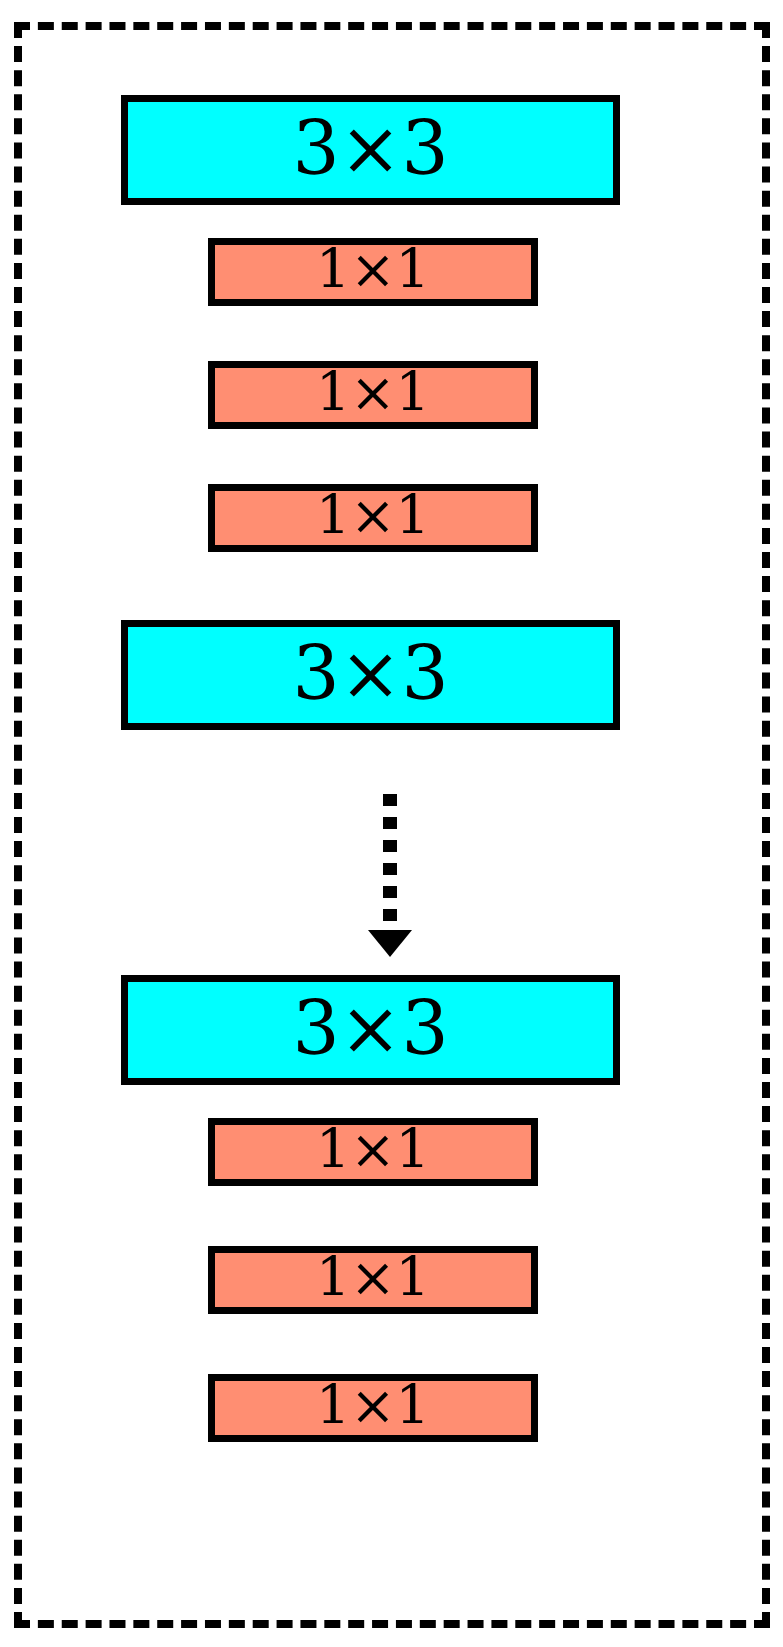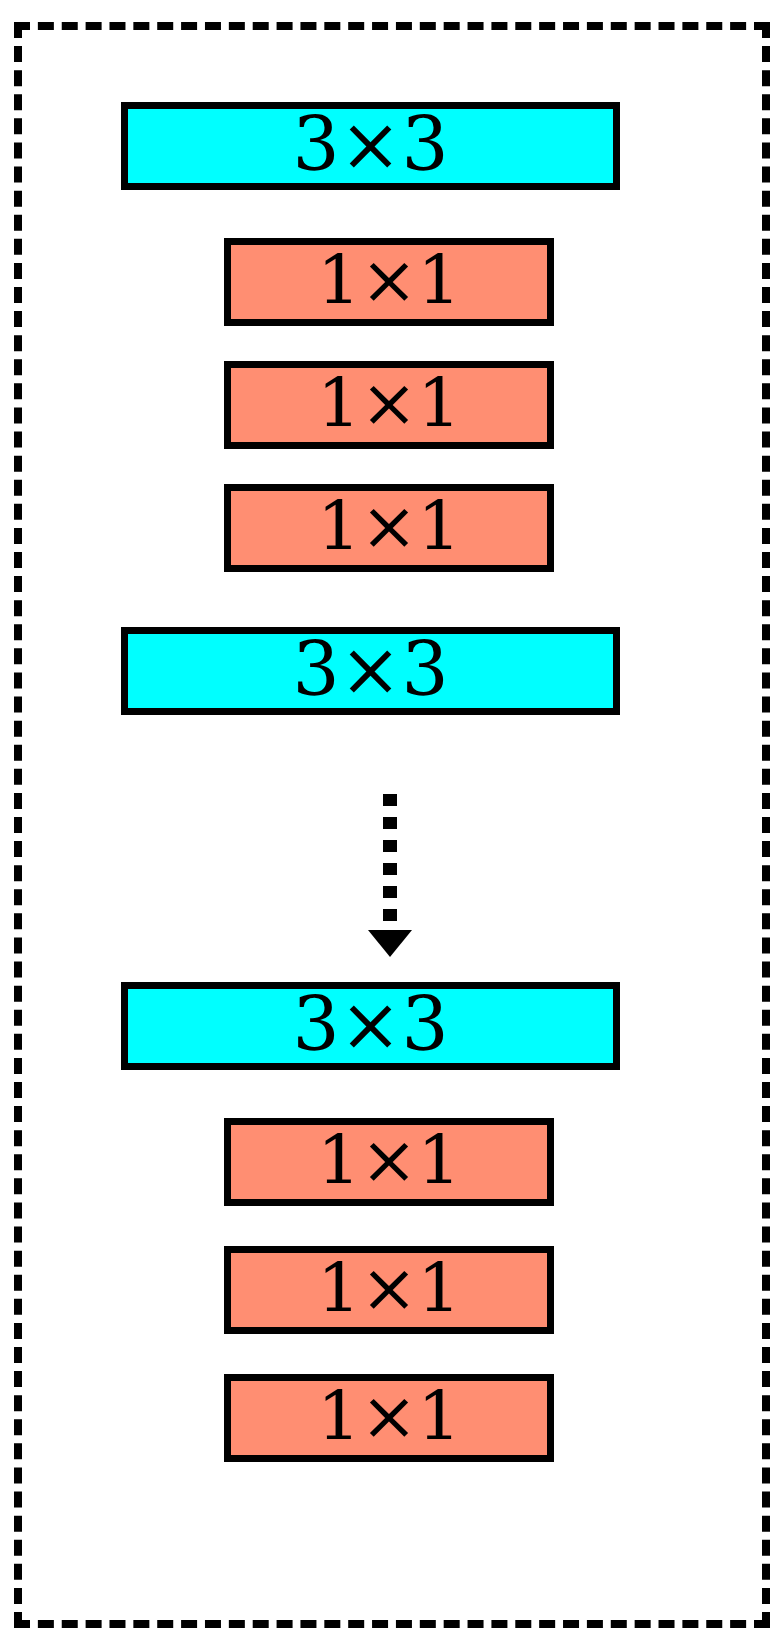--- a/index.html
+++ b/index.html
@@ -36,30 +36,29 @@
     font-family: "DejaVu Serif", "Liberation Serif", serif;
     color: #000000;
     line-height: 1;
     letter-spacing: 0px;
     user-select: none;
   }
   .layer-block.kernel-3x3 {
     background: #00ffff;
     left: 121px;
     width: 499px;
-    height: 88px;
+    height: 110px;
     font-size: 74px;
-    margin-top: 7px;
   }
   .layer-block.kernel-1x1 {
     background: #ff8e72;
-    left: 224px;
+    left: 208px;
     width: 330px;
-    height: 88px;
-    font-size: 68px;
+    height: 68px;
+    font-size: 54px;
   }
   .layer-label {
     display: block;
     transform: translateY(-2px);
   }
   
   #repeat-arrow {
     position: absolute;
     left: 360px;
     top: 752px;

